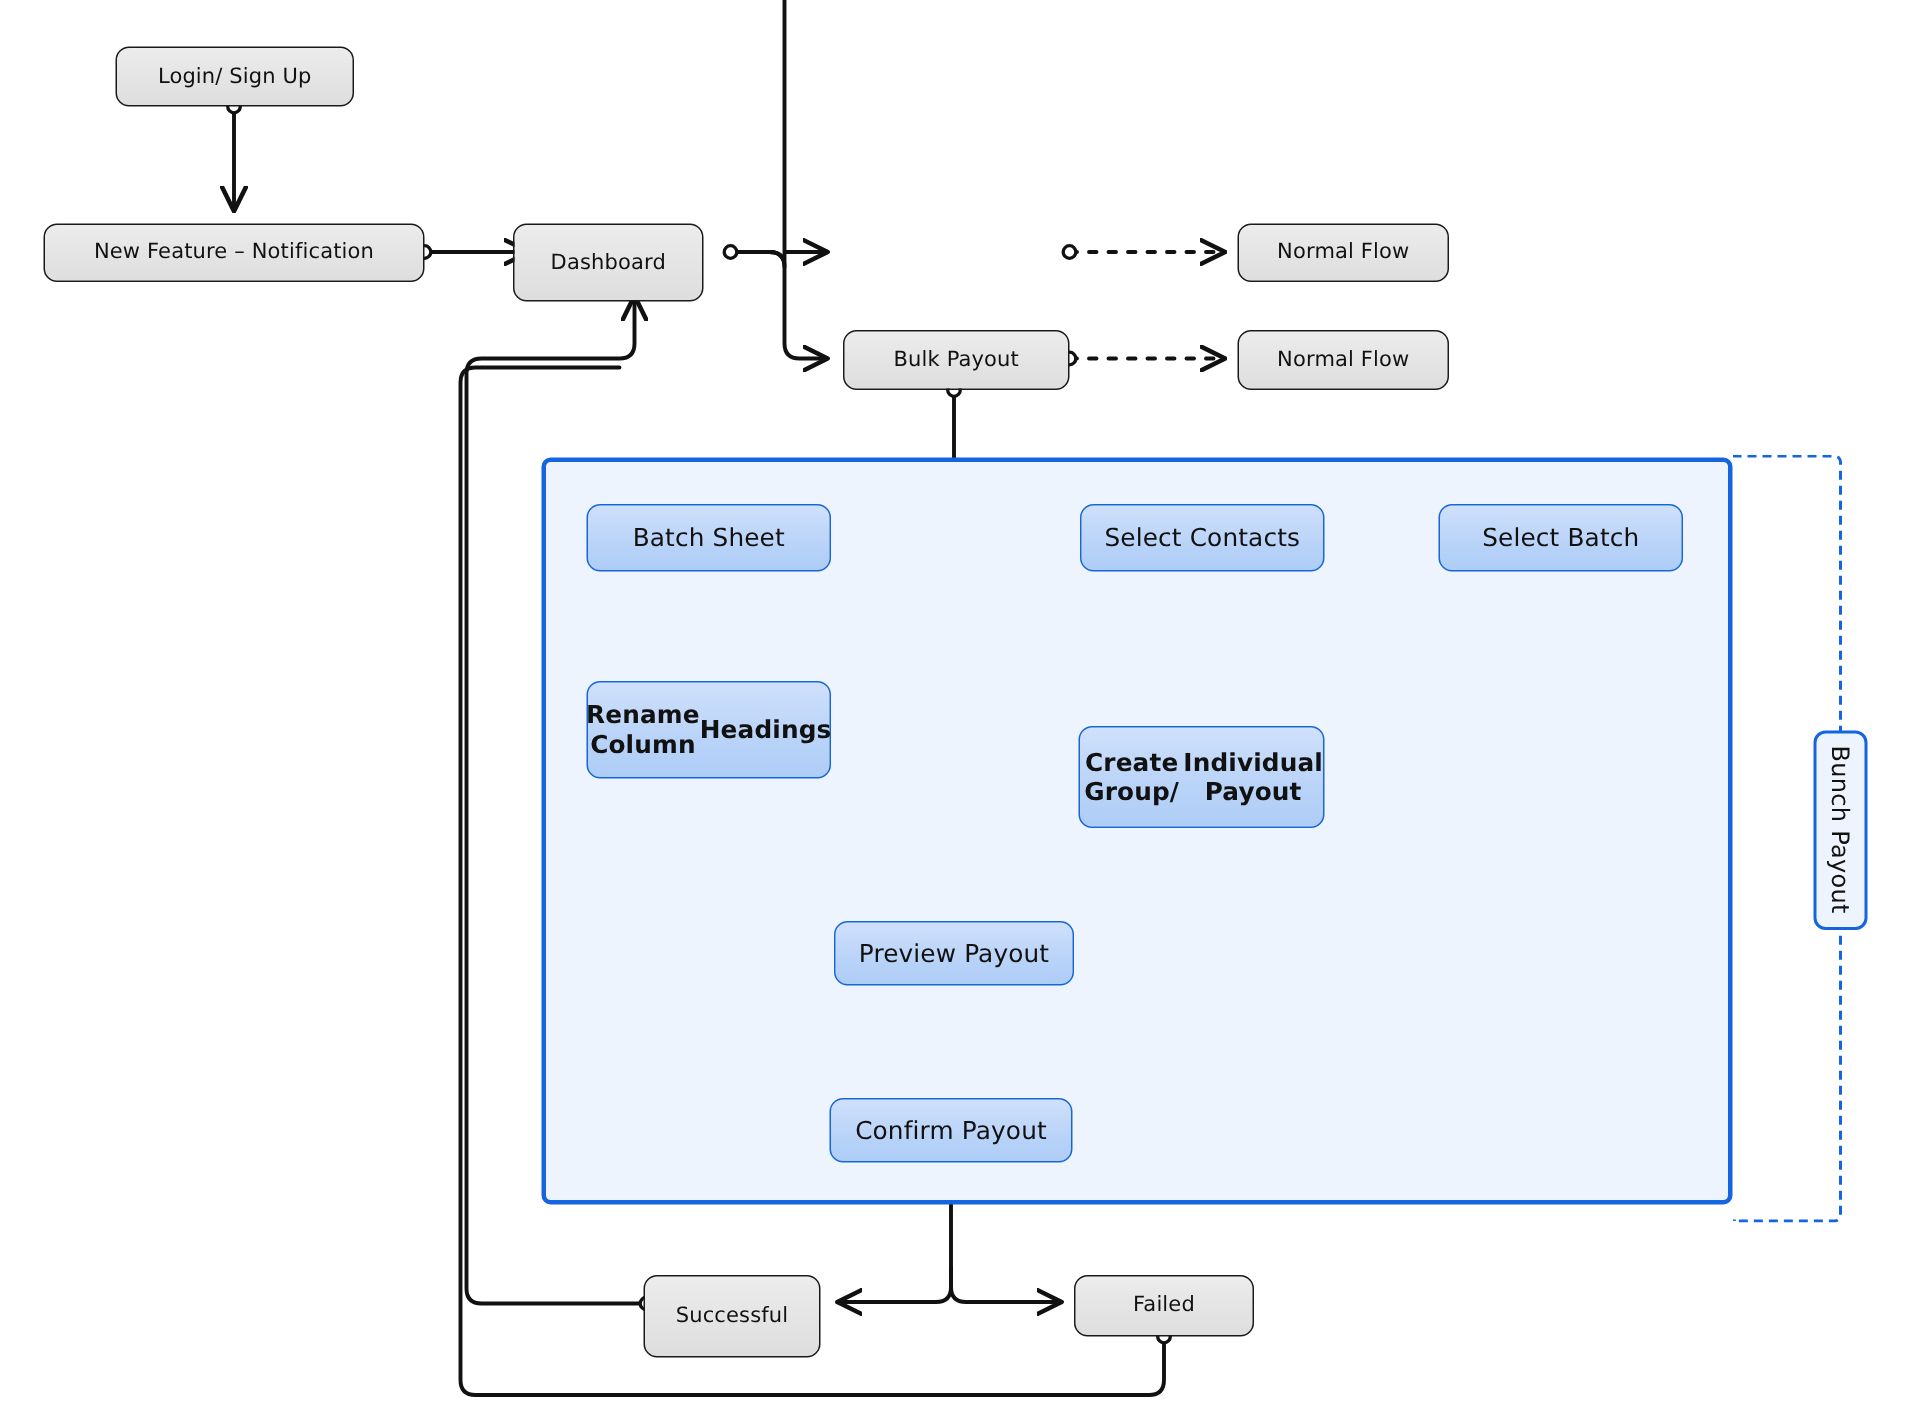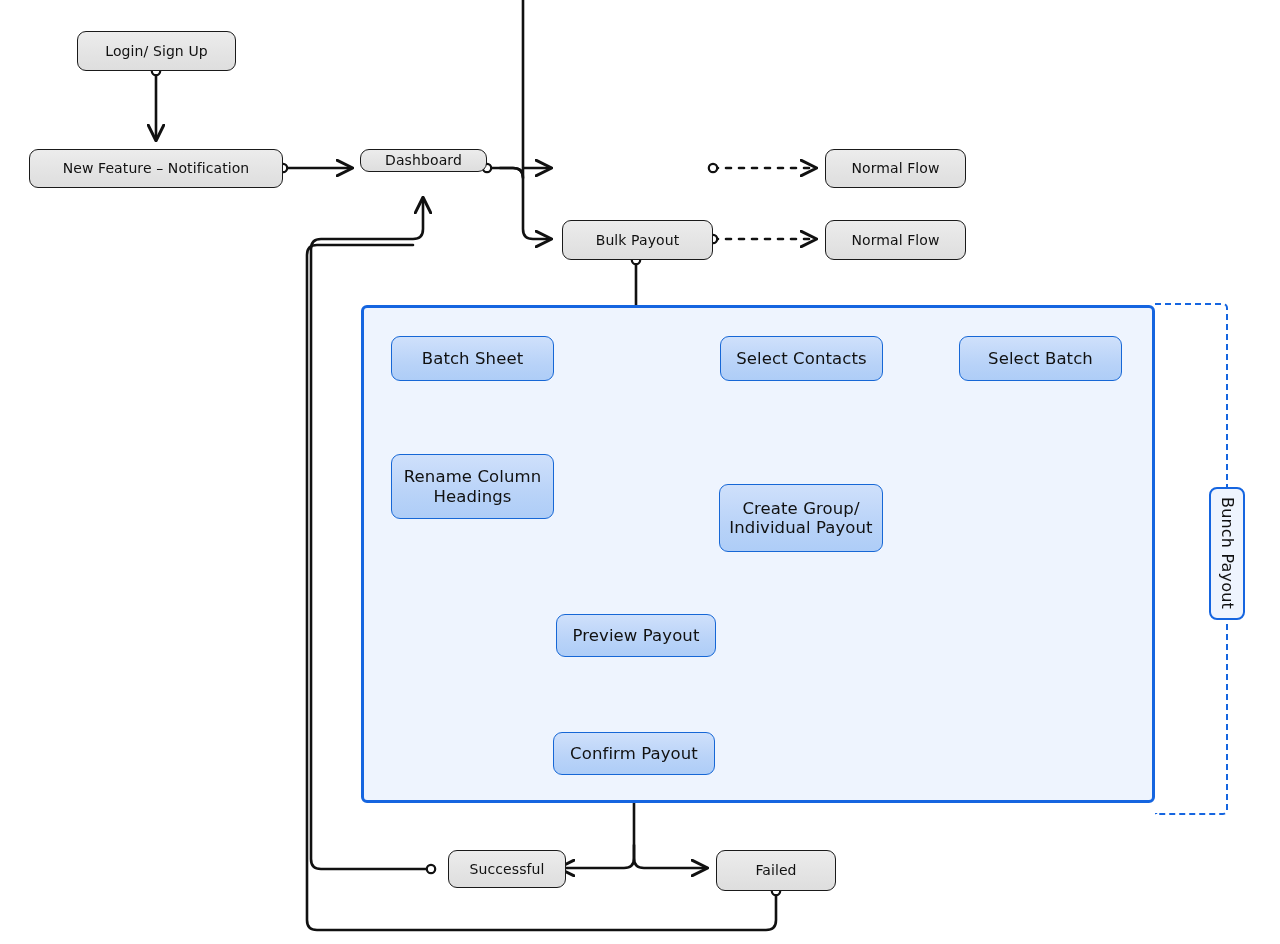--- a/index.html
+++ b/index.html
@@ -79,21 +79,22 @@
   .side-label span {
     display: block;
     white-space: nowrap;
     writing-mode: vertical-rl;
     text-orientation: mixed;
     font-size: 16px;
     color: #111111;
     letter-spacing: 0.2px;
   }
   .multiline {
-    flex-direction: column;
+    flex-direction: row;
+    font-weight: bold;
   }
   .multiline span { display: block; }
 </style>
 </head>
 <body>
 
 <div id="canvas">
 
   <div class="group-box" style="left:361px; top:305px; width:794px; height:498px;"></div>
 
@@ -173,21 +174,21 @@
   </svg>
 
   <div class="node node-gray" style="left:77px; top:31px; width:159px; height:40px;">
     <span>Login/ Sign Up</span>
   </div>
 
   <div class="node node-gray" style="left:29px; top:149px; width:254px; height:39px;">
     <span>New Feature – Notification</span>
   </div>
 
-  <div class="node node-gray" style="left:360px; top:149px; width:127px; height:23px;">
+  <div class="node node-gray" style="left:342px; top:149px; width:127px; height:52px;">
     <span>Dashboard</span>
   </div>
 
 
   <div class="node node-gray" style="left:825px; top:149px; width:141px; height:39px;">
     <span>Normal Flow</span>
   </div>
 
   <div class="node node-gray" style="left:562px; top:220px; width:151px; height:40px;">
     <span>Bulk Payout</span>
@@ -220,21 +221,21 @@
   </div>
 
   <div class="node node-blue" style="left:556px; top:614px; width:160px; height:43px;">
     <span>Preview Payout</span>
   </div>
 
   <div class="node node-blue" style="left:553px; top:732px; width:162px; height:43px;">
     <span>Confirm Payout</span>
   </div>
 
-  <div class="node node-gray" style="left:448px; top:850px; width:118px; height:38px;justify-content:center;">
+  <div class="node node-gray" style="left:429px; top:850px; width:118px; height:55px;justify-content:center;">
     <span>Successful</span>
   </div>
 
   <div class="node node-gray" style="left:716px; top:850px; width:120px; height:41px;">
     <span>Failed</span>
   </div>
 
 </div>
 
 </body></html>

